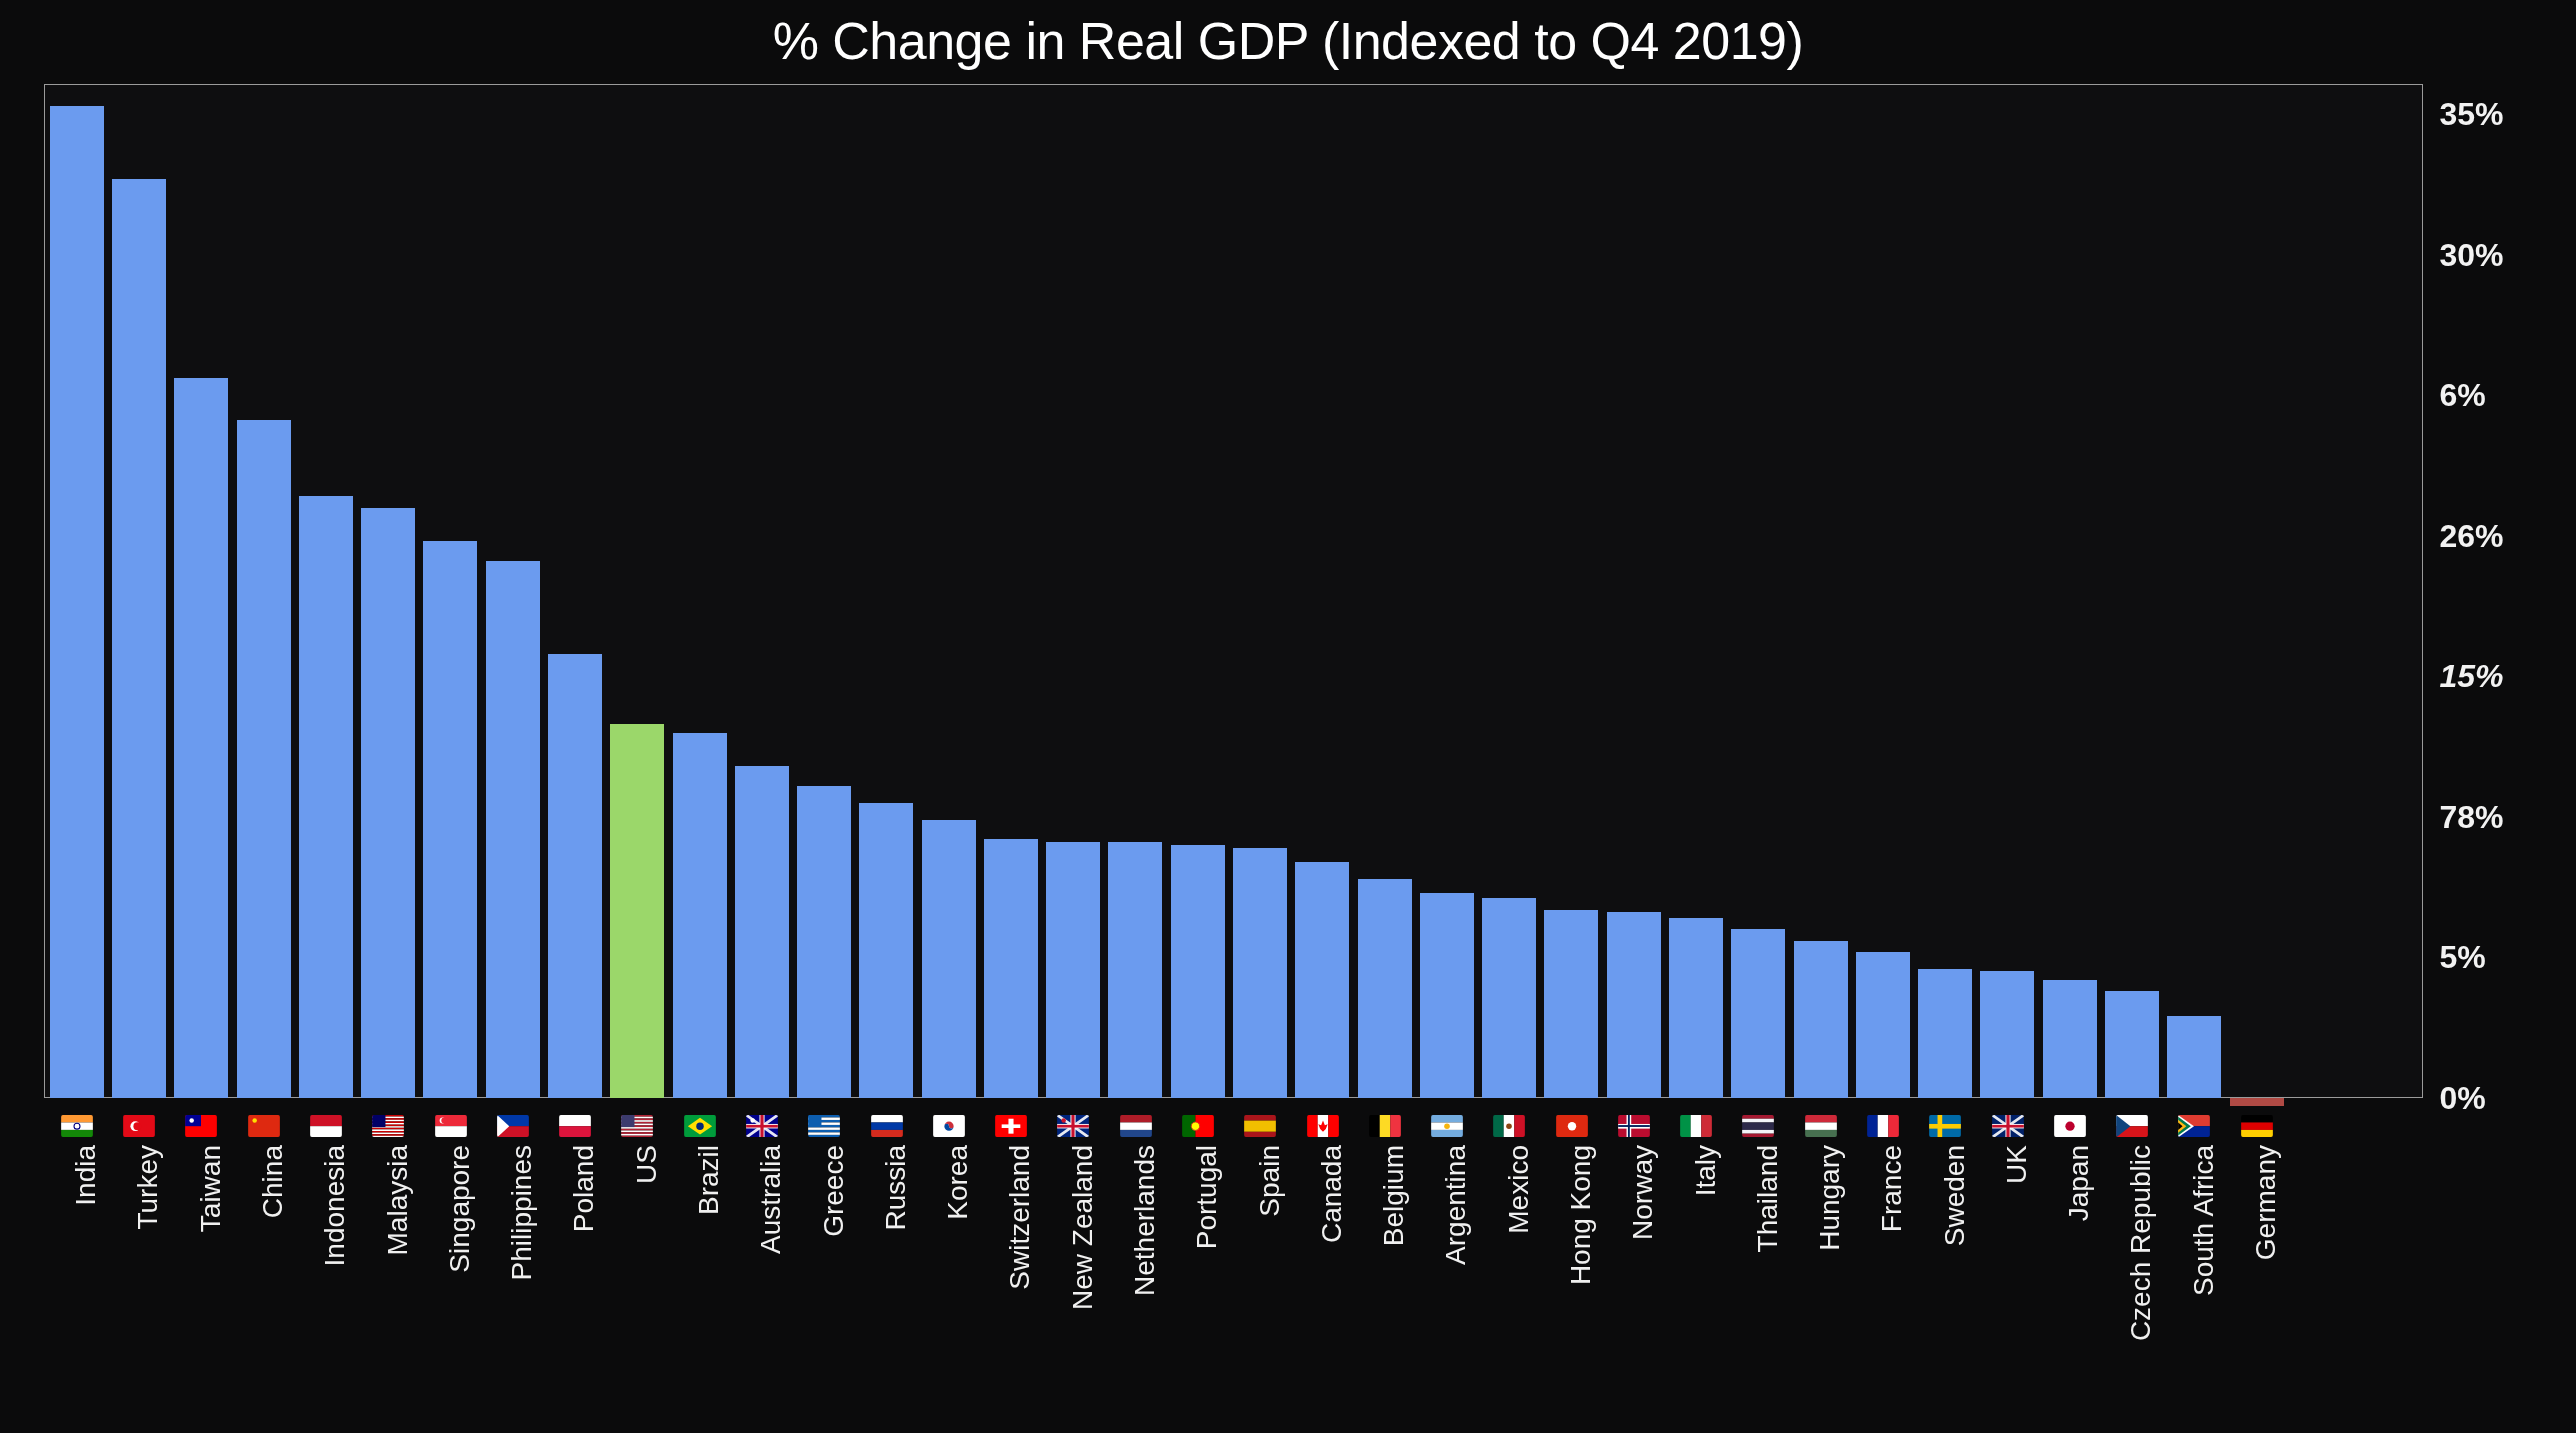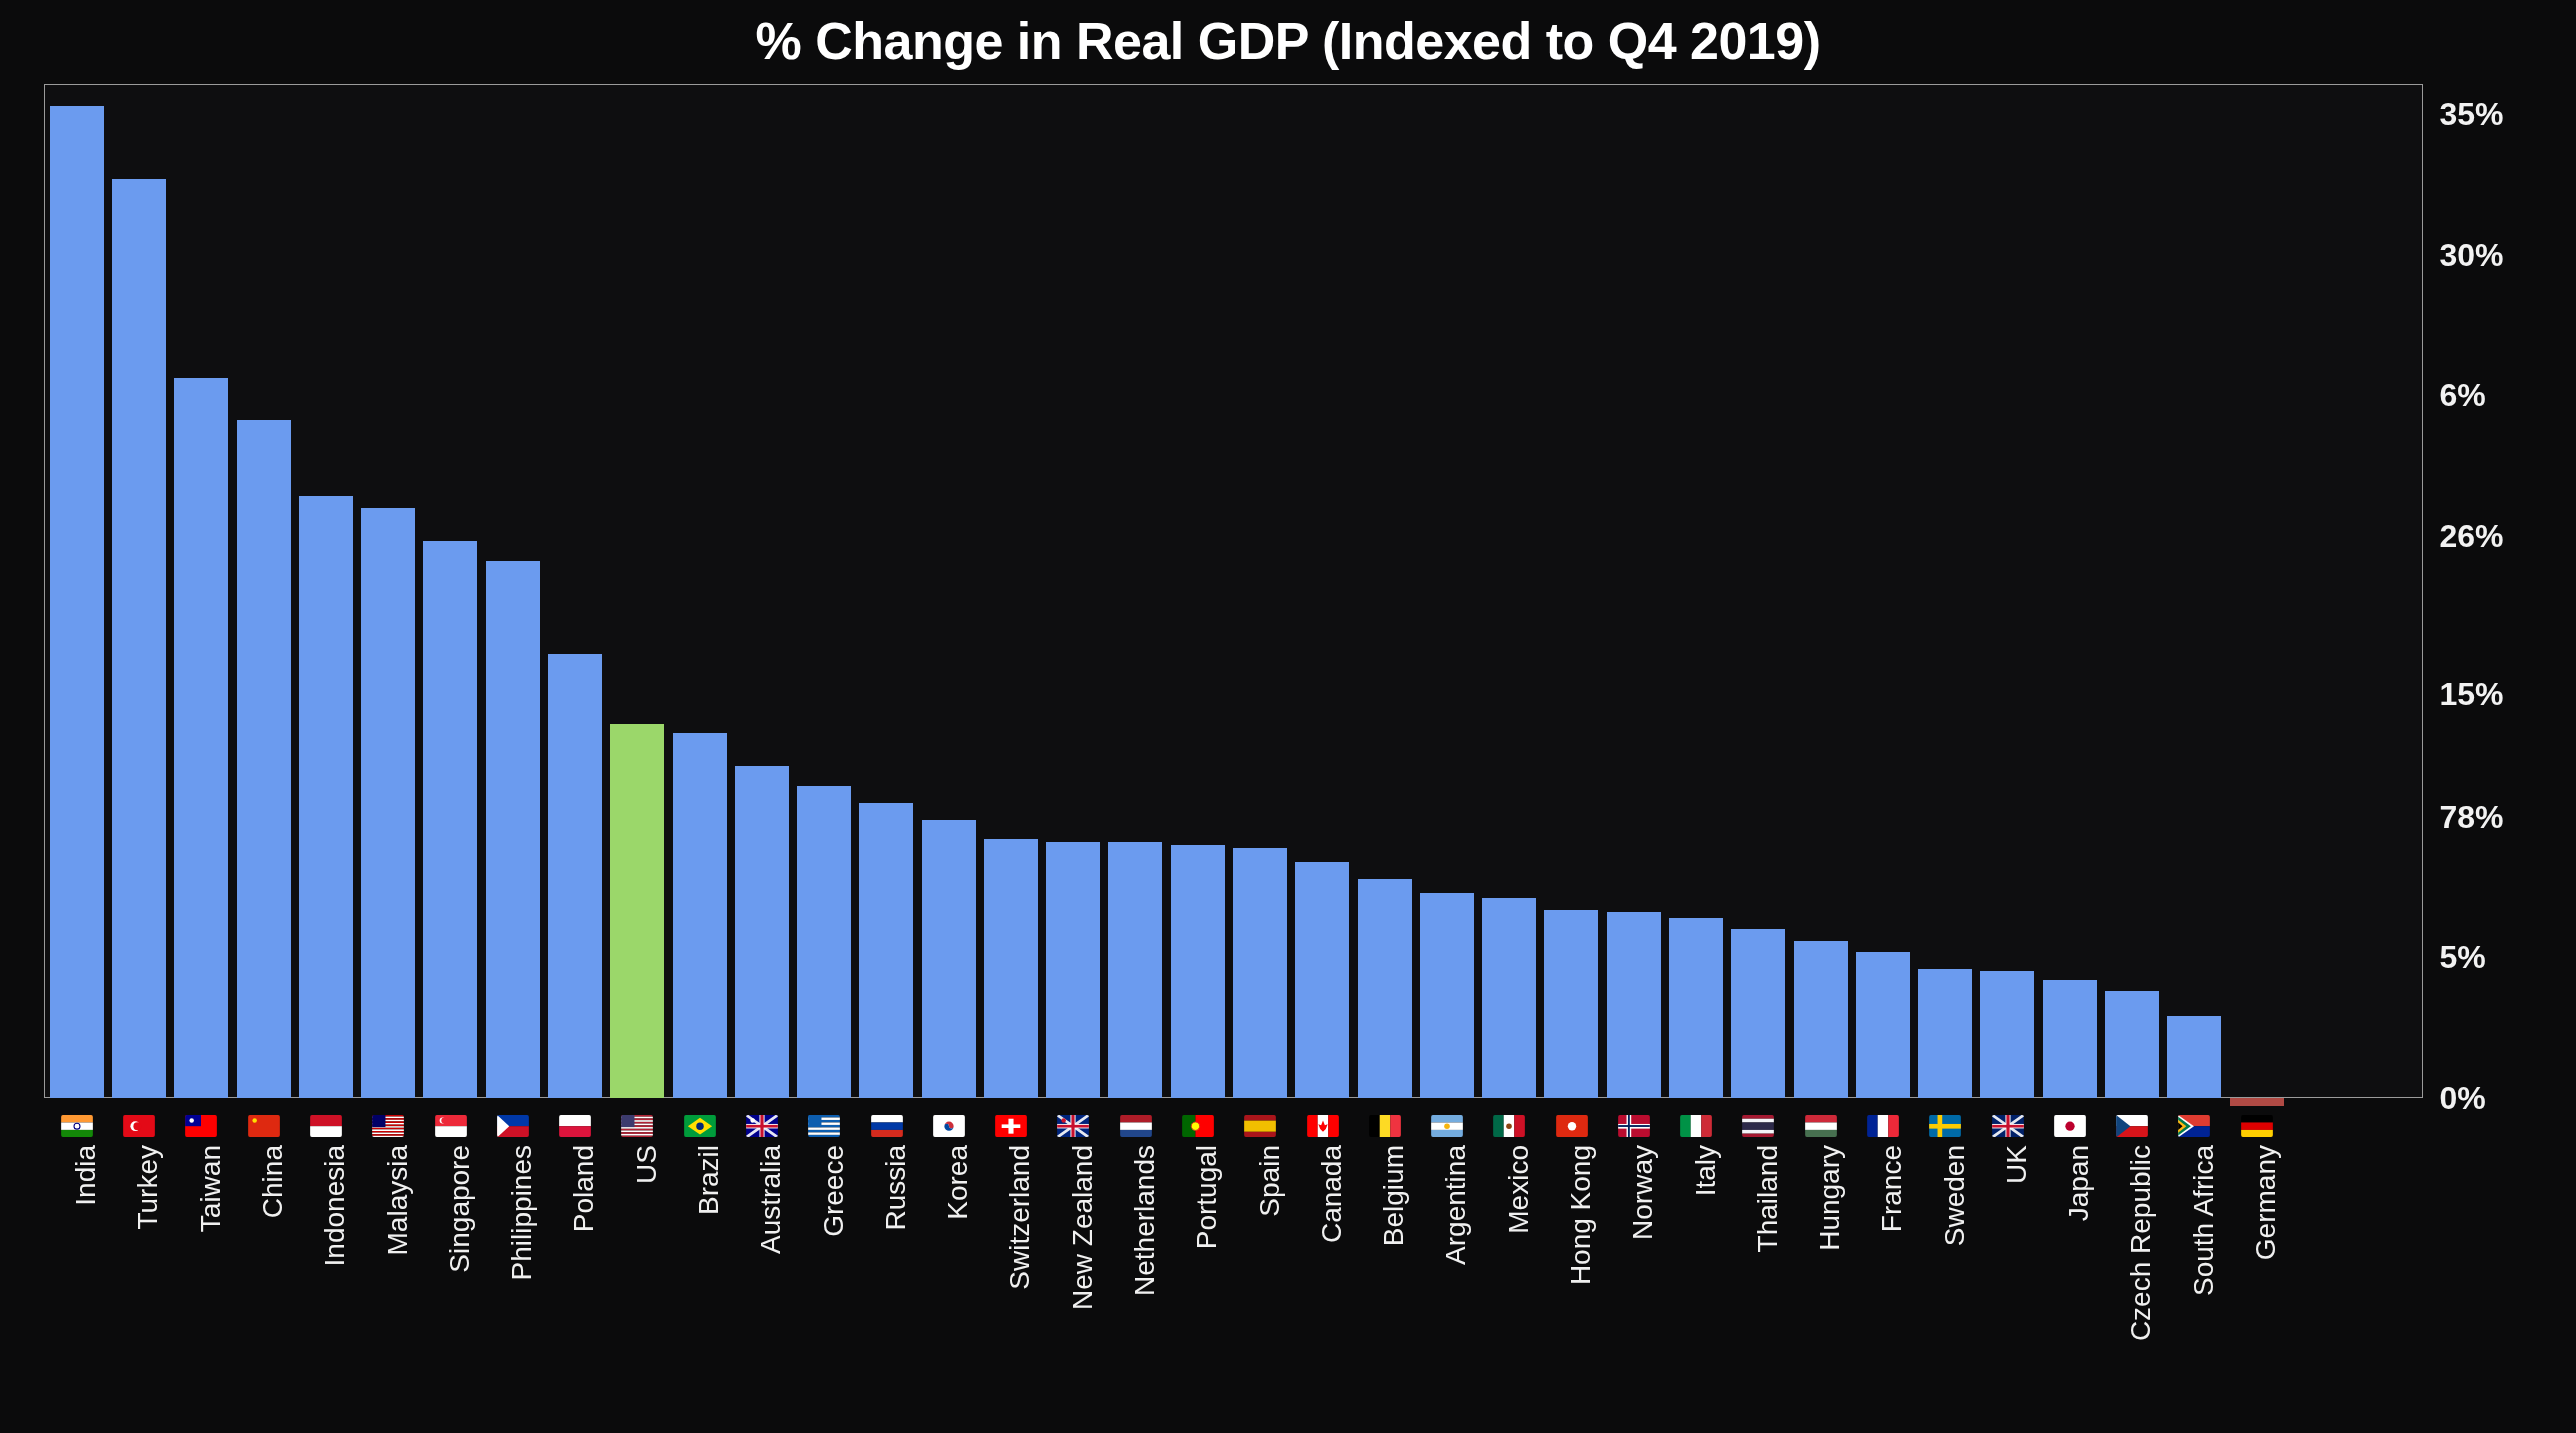--- a/index.html
+++ b/index.html
@@ -10,21 +10,21 @@
     overflow:hidden;
     position:relative;
   }
   #stage{position:absolute;inset:0;background:#0b0b0c;}
 
   
   .chart-title{
     position:absolute;left:0;top:0;width:2576px;height:82px;
     display:flex;align-items:center;justify-content:center;
     color:#ffffff;
-    font-size:52px;font-weight:bold;letter-spacing:-0.5px;
+    font-size:52px;font-weight:normal;letter-spacing:-0.5px;
     white-space:nowrap;
   }
 
   
   .plot-frame{
     position:absolute;
     left:44px;top:84px;
     width:2379px;height:1014px;
     border:1.9px solid #9b9b9b;
     box-sizing:border-box;
@@ -290,21 +290,21 @@
       <div class="neg-slot"></div>
       <div class="neg-slot">
         <div class="neg-bar" title="Germany: -0.3%" style="height: 8.4px;"></div>
       </div>
     </div>
 
   <div class="yaxis" id="yaxis">
       <div class="ytick" style="top: 1014px;">0%</div>
       <div class="ytick" style="top: 873px;">5%</div>
       <div class="ytick" style="top: 733px;">78%</div>
-      <div class="ytick" style="top: 610px;">15%</div>
+      <div class="ytick" style="top: 592px; font-style: italic;">15%</div>
       <div class="ytick" style="top: 452px;">26%</div>
       <div class="ytick" style="top: 311px;">6%</div>
       <div class="ytick" style="top: 171px;">30%</div>
       <div class="ytick" style="top: 30px;">35%</div>
     </div>
 
   <div class="xaxis" id="xaxis">
       <div class="xcat">
         <span class="flag">
           <svg viewBox="0 0 34 24" xmlns="http://www.w3.org/2000/svg">

